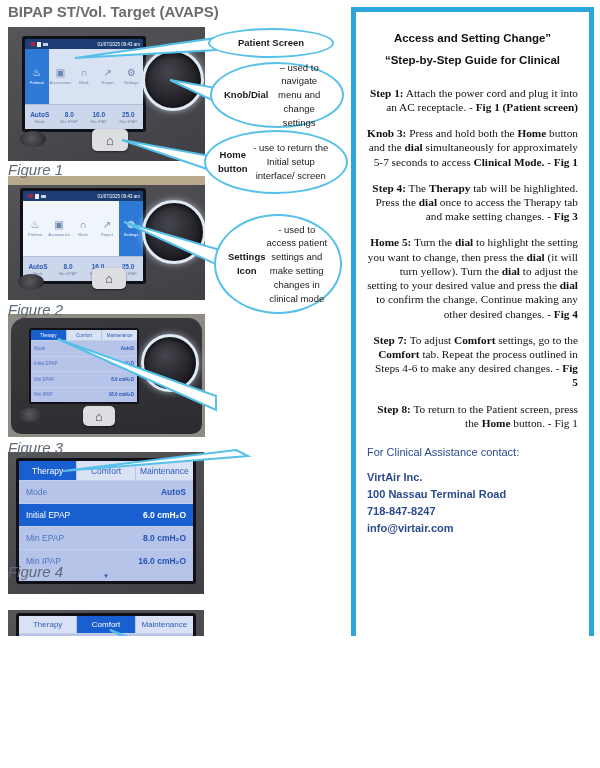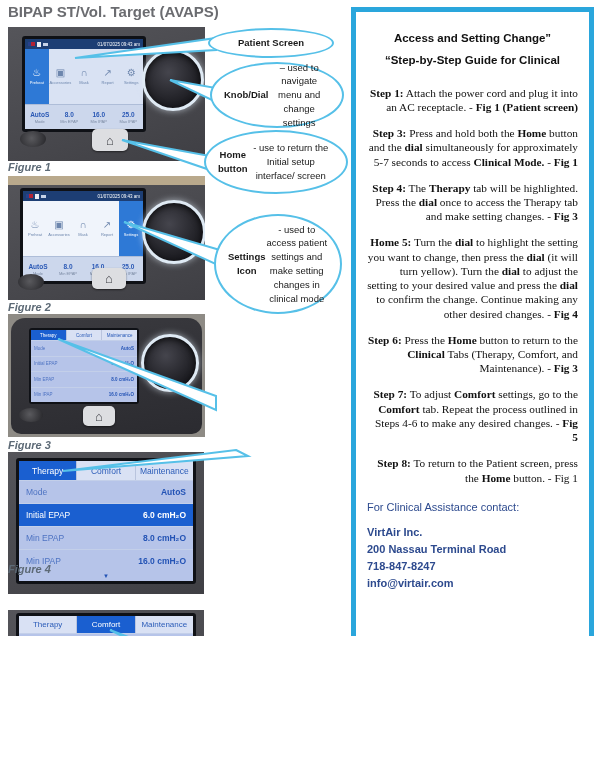--- a/index.html
+++ b/index.html
@@ -2,21 +2,21 @@
 <html style="--accent-blue: #2aa6dc; --callout-blue: #56c0e8; --contact-navy: #2d4a8e; --screen-highlight: #1a5fd0;"><head>
 <meta charset="utf-8">
 <style>
   html,body{margin:0;padding:0;background:#fff;}
   #canvas{position:relative;width:600px;height:636px;background:#fff;overflow:hidden;
     font-family:"Liberation Sans",sans-serif;}
   
   .doc-title{position:absolute;left:8px;top:3px;font-size:15px;font-weight:bold;color:#6b6c70;}
   
   .photo{position:absolute;background:linear-gradient(160deg,#55555a,#3f3f44);overflow:hidden;z-index:1;}
-  .figlabel{position:absolute;font-style:italic;font-weight:bold;font-size:11px;color:#5d6a76;z-index:2;}
+  .figlabel{position:absolute;font-style:italic;font-weight:normal;font-size:15px;color:#5d6a76;z-index:2;}
   
   .screen{position:absolute;background:#0f1116;border-radius:3px;padding:3px;box-sizing:border-box;}
   .disp{width:100%;height:100%;display:flex;flex-direction:column;overflow:hidden;}
   .sbar{height:10px;background:#1d3e74;color:#fff;display:flex;align-items:center;
     justify-content:space-between;padding:0 3px;font-size:4.5px;flex:none;}
   .sbar-left{display:flex;align-items:center;gap:2px;}
   .flag{width:7px;height:4px;background:linear-gradient(90deg,#27408b 40%,#b22234 40%);display:inline-block;}
   .batt{width:4px;height:5px;background:#e8ecf5;display:inline-block;}
   .sig{width:5px;height:3px;background:#c6d2e8;display:inline-block;}
   .menu{flex:1;display:flex;}
@@ -327,28 +327,27 @@
   <div class="bubble" style="left:204px;top:648px;width:102px;height:60px;font-weight:bold;text-align:right;">
       <b>Comfort Tab</b>
     </div>
 
   <div class="panel">
     <div class="ptitle">
       <div>Access and Setting Change”</div>
       <div>“Step-by-Step Guide for Clinical</div>
     </div>
     <p class="step"><b>Step 1:</b> Attach the power cord and plug it into an AC receptacle. - <b>Fig 1 (Patient screen)</b></p>
-    <p class="step"><b>Step 3:</b> Press and hold both the <b>Home</b> button and the <b>dial</b> simultaneously for approximately 5-7 seconds to access <b>Clinical Mode.</b> - <b>Fig 1</b></p>
+    <p class="step"><b>Knob 3:</b> Press and hold both the <b>Home</b> button and the <b>dial</b> simultaneously for approximately 5-7 seconds to access <b>Clinical Mode.</b> - <b>Fig 1</b></p>
     <p class="step"><b>Step 4:</b> The <b>Therapy</b> tab will be highlighted. Press the <b>dial</b> once to access the Therapy tab and make setting changes. - <b>Fig 3</b></p>
     <p class="step"><b>Home 5:</b> Turn the <b>dial</b> to highlight the setting you want to change, then press the <b>dial</b> (it will turn yellow). Turn the <b>dial</b> to adjust the setting to your desired value and press the <b>dial</b> to confirm the change. Continue making any other desired changes. - <b>Fig 4</b></p>
-    <p class="step"><b>Step 6:</b> Press the <b>Home</b> button to return to the <b>Clinical</b> Tabs (Therapy, Comfort, and Maintenance). - <b>Fig 3</b></p>
     <p class="step"><b>Step 7:</b> To adjust <b>Comfort</b> settings, go to the <b>Comfort</b> tab. Repeat the process outlined in Steps 4-6 to make any desired changes. - <b>Fig 5</b></p>
     <p class="step"><b>Step 8:</b> To return to the Patient screen, press the <b>Home</b> button. - Fig 1</p>
     <div class="contact-head">For Clinical Assistance contact:</div>
     <div class="contact">
       <div>VirtAir Inc.</div>
-      <div>200 Nassau Terminal Road</div>
+      <div>100 Nassau Terminal Road</div>
       <div>718-847-8247</div>
       <div>info@virtair.com</div>
     </div>
   </div>
 
 </div>
 
 </body></html>

